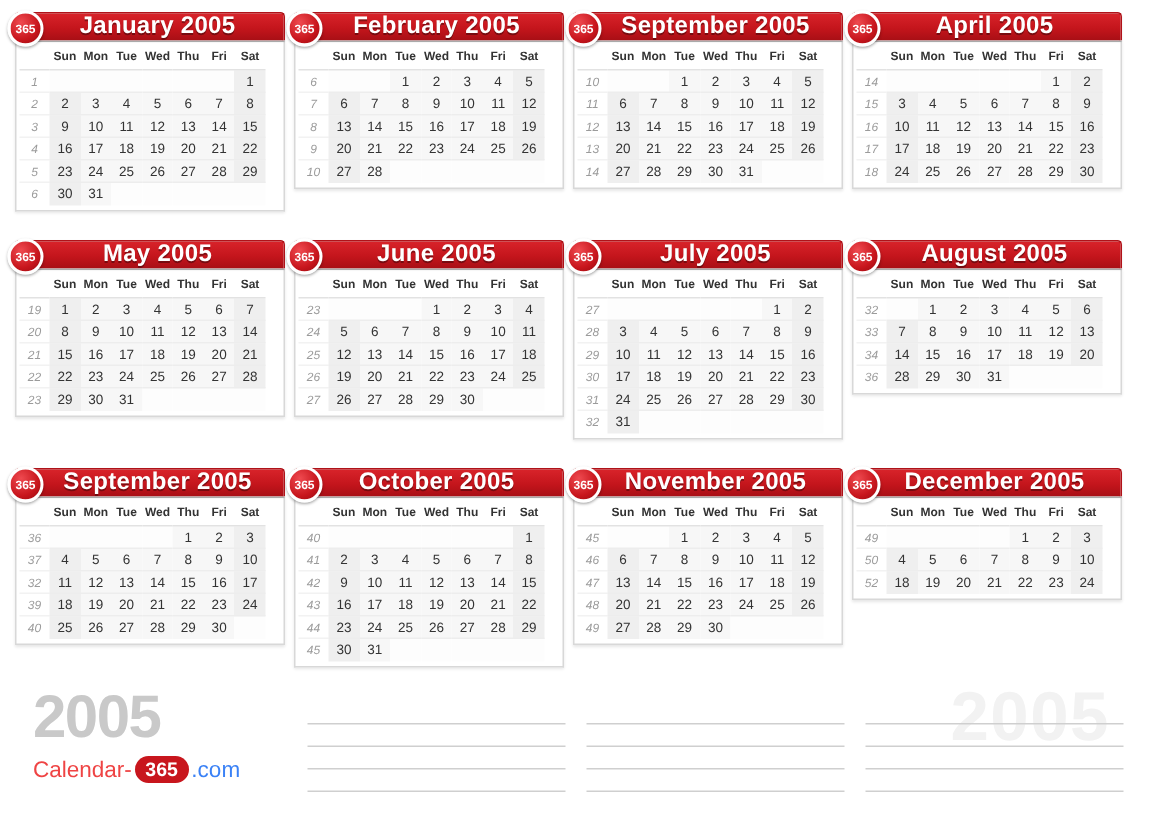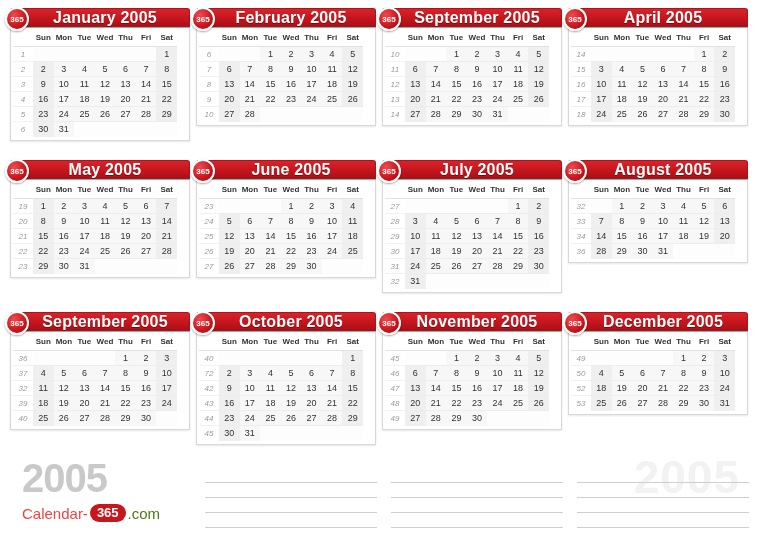--- a/index.html
+++ b/index.html
@@ -129,21 +129,21 @@
   .brand .b-badge {
     display: inline-block;
     background: #c8161d;
     color: #ffffff;
     border-radius: 9px;
     font-size: 13px;
     font-weight: bold;
     padding: 1px 7px 2px 7px;
     margin: 0 2px;
   }
-  .brand .b2 { color: #4d7c0f; }
+  .brand .b2 { color: #3b82f6; }
   .notes {
     position: absolute;
     left: 205px; top: 20px;
     width: 545px;
     display: grid;
     grid-template-columns: repeat(3, 172px);
     column-gap: 14px;
   }
   .note-col { display: flex; flex-direction: column; gap: 0; }
   .note-line {
@@ -866,21 +866,21 @@
                 <td class="wk">40</td>
                 <td class="empty"></td>
                 <td class="empty"></td>
                 <td class="empty"></td>
                 <td class="empty"></td>
                 <td class="empty"></td>
                 <td class="empty"></td>
                 <td class="day sat">1</td>
               </tr>
               <tr>
-                <td class="wk">72</td>
+                <td class="wk">41</td>
                 <td class="day sun">2</td>
                 <td class="day">3</td>
                 <td class="day">4</td>
                 <td class="day">5</td>
                 <td class="day">6</td>
                 <td class="day">7</td>
                 <td class="day sat">8</td>
               </tr>
               <tr>
                 <td class="wk">42</td>
@@ -1042,30 +1042,20 @@
               </tr>
               <tr>
                 <td class="wk">52</td>
                 <td class="day sun">18</td>
                 <td class="day">19</td>
                 <td class="day">20</td>
                 <td class="day">21</td>
                 <td class="day">22</td>
                 <td class="day">23</td>
                 <td class="day sat">24</td>
-              </tr>
-              <tr>
-                <td class="wk">53</td>
-                <td class="day sun">25</td>
-                <td class="day">26</td>
-                <td class="day">27</td>
-                <td class="day">28</td>
-                <td class="day">29</td>
-                <td class="day">30</td>
-                <td class="day sat">31</td>
               </tr>
             </tbody>
           </table>
         </div>
       </div>
     </div>
 
   <div class="footer">
     <div class="watermark">2005</div>
     <div class="year-big">2005</div>

